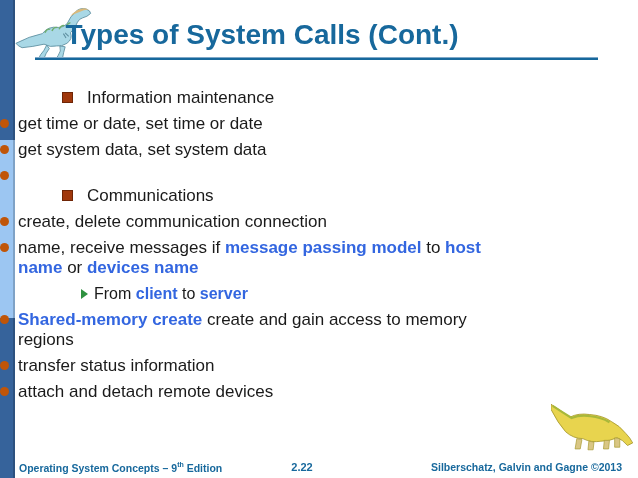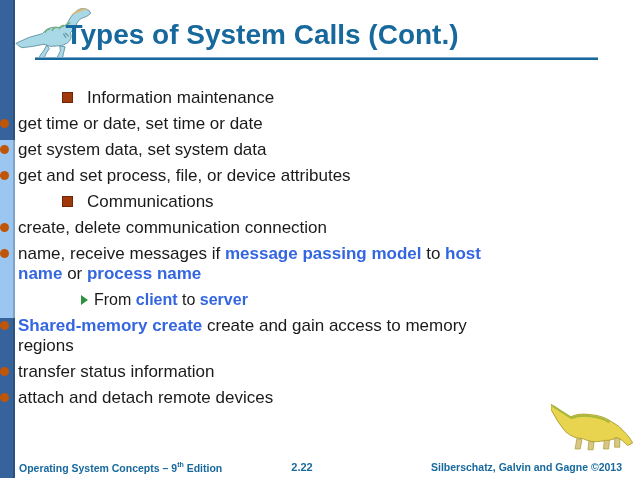--- a/index.html
+++ b/index.html
@@ -91,33 +91,32 @@
       <div class="item l2">
         <span class="m2"></span>
         <span class="txt"><span>get time or date, set time or date</span></span>
       </div>
       <div class="item l2">
         <span class="m2"></span>
         <span class="txt"><span>get system data, set system data</span></span>
       </div>
       <div class="item l2">
         <span class="m2"></span>
-        <span class="txt"><span>get and set process, file, or device attributes</span></span>
       </div>
       <div class="item l1">
         <span class="m1"></span>
         <span class="txt"><span>Communications</span></span>
       </div>
       <div class="item l2">
         <span class="m2"></span>
         <span class="txt"><span>create, delete communication connection</span></span>
       </div>
       <div class="item l2">
         <span class="m2"></span>
-        <span class="txt"><span>name, receive messages if </span><span class="em-blue">message passing model</span><span> to </span><span class="em-blue">host name</span><span> or </span><span class="em-blue">process name</span></span>
+        <span class="txt"><span>name, receive messages if </span><span class="em-blue">message passing model</span><span> to </span><span class="em-blue">host name</span><span> or </span><span class="em-blue">devices name</span></span>
       </div>
       <div class="item l3">
         <span class="m3"></span>
         <span class="txt"><span>From </span><span class="em-blue">client</span><span> to </span><span class="em-blue">server</span></span>
       </div>
       <div class="item l2">
         <span class="m2"></span>
         <span class="txt"><span class="em-blue">Shared-memory create</span><span> create and gain access to memory regions</span></span>
       </div>
       <div class="item l2">

